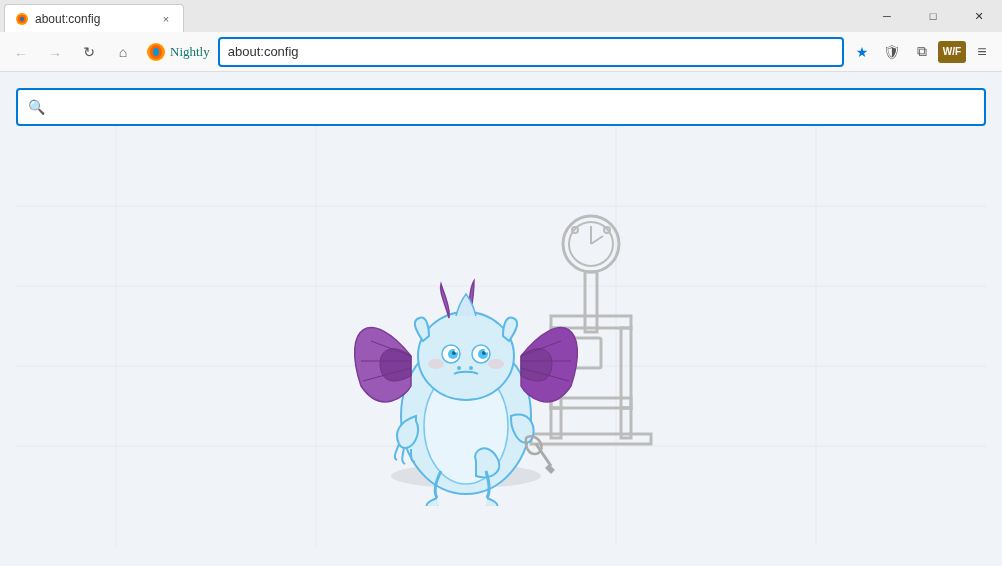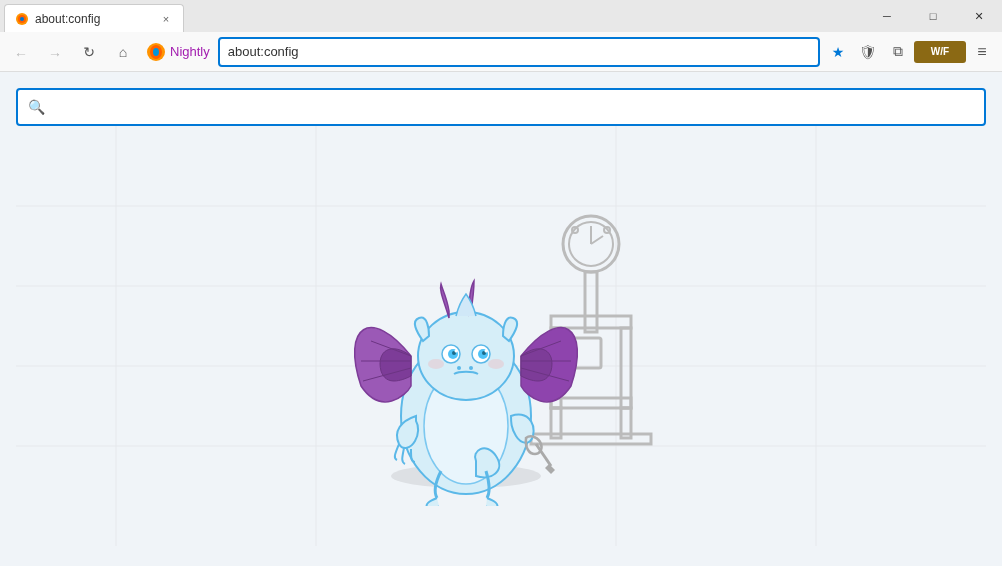--- a/index.html
+++ b/index.html
@@ -108,22 +108,23 @@
       align-items: center;
       gap: 4px;
       padding: 0 4px;
     }
     .brand-icon {
       width: 20px;
       height: 20px;
     }
     .brand-label {
       font-size: 13px;
-      color: #a21caf;
+      color: #0f766e;
       font-weight: 500;
+      font-family: Liberation Serif, serif;
     }
 
     .url-bar {
       flex: 1;
       height: 30px;
       border: 2px solid #0078d7;
       border-radius: 4px;
       background: white;
       display: flex;
       align-items: center;
@@ -145,21 +146,21 @@
       height: 28px;
       border-radius: 4px;
       display: flex;
       align-items: center;
       justify-content: center;
       cursor: pointer;
       color: #555;
       font-size: 14px;
     }
     .wf-icon {
-      width: 52px;
+      width: 28px;
       height: 22px;
       background: #8b6914;
       border-radius: 3px;
       display: flex;
       align-items: center;
       justify-content: center;
       color: white;
       font-size: 10px;
       font-weight: bold;
     }

